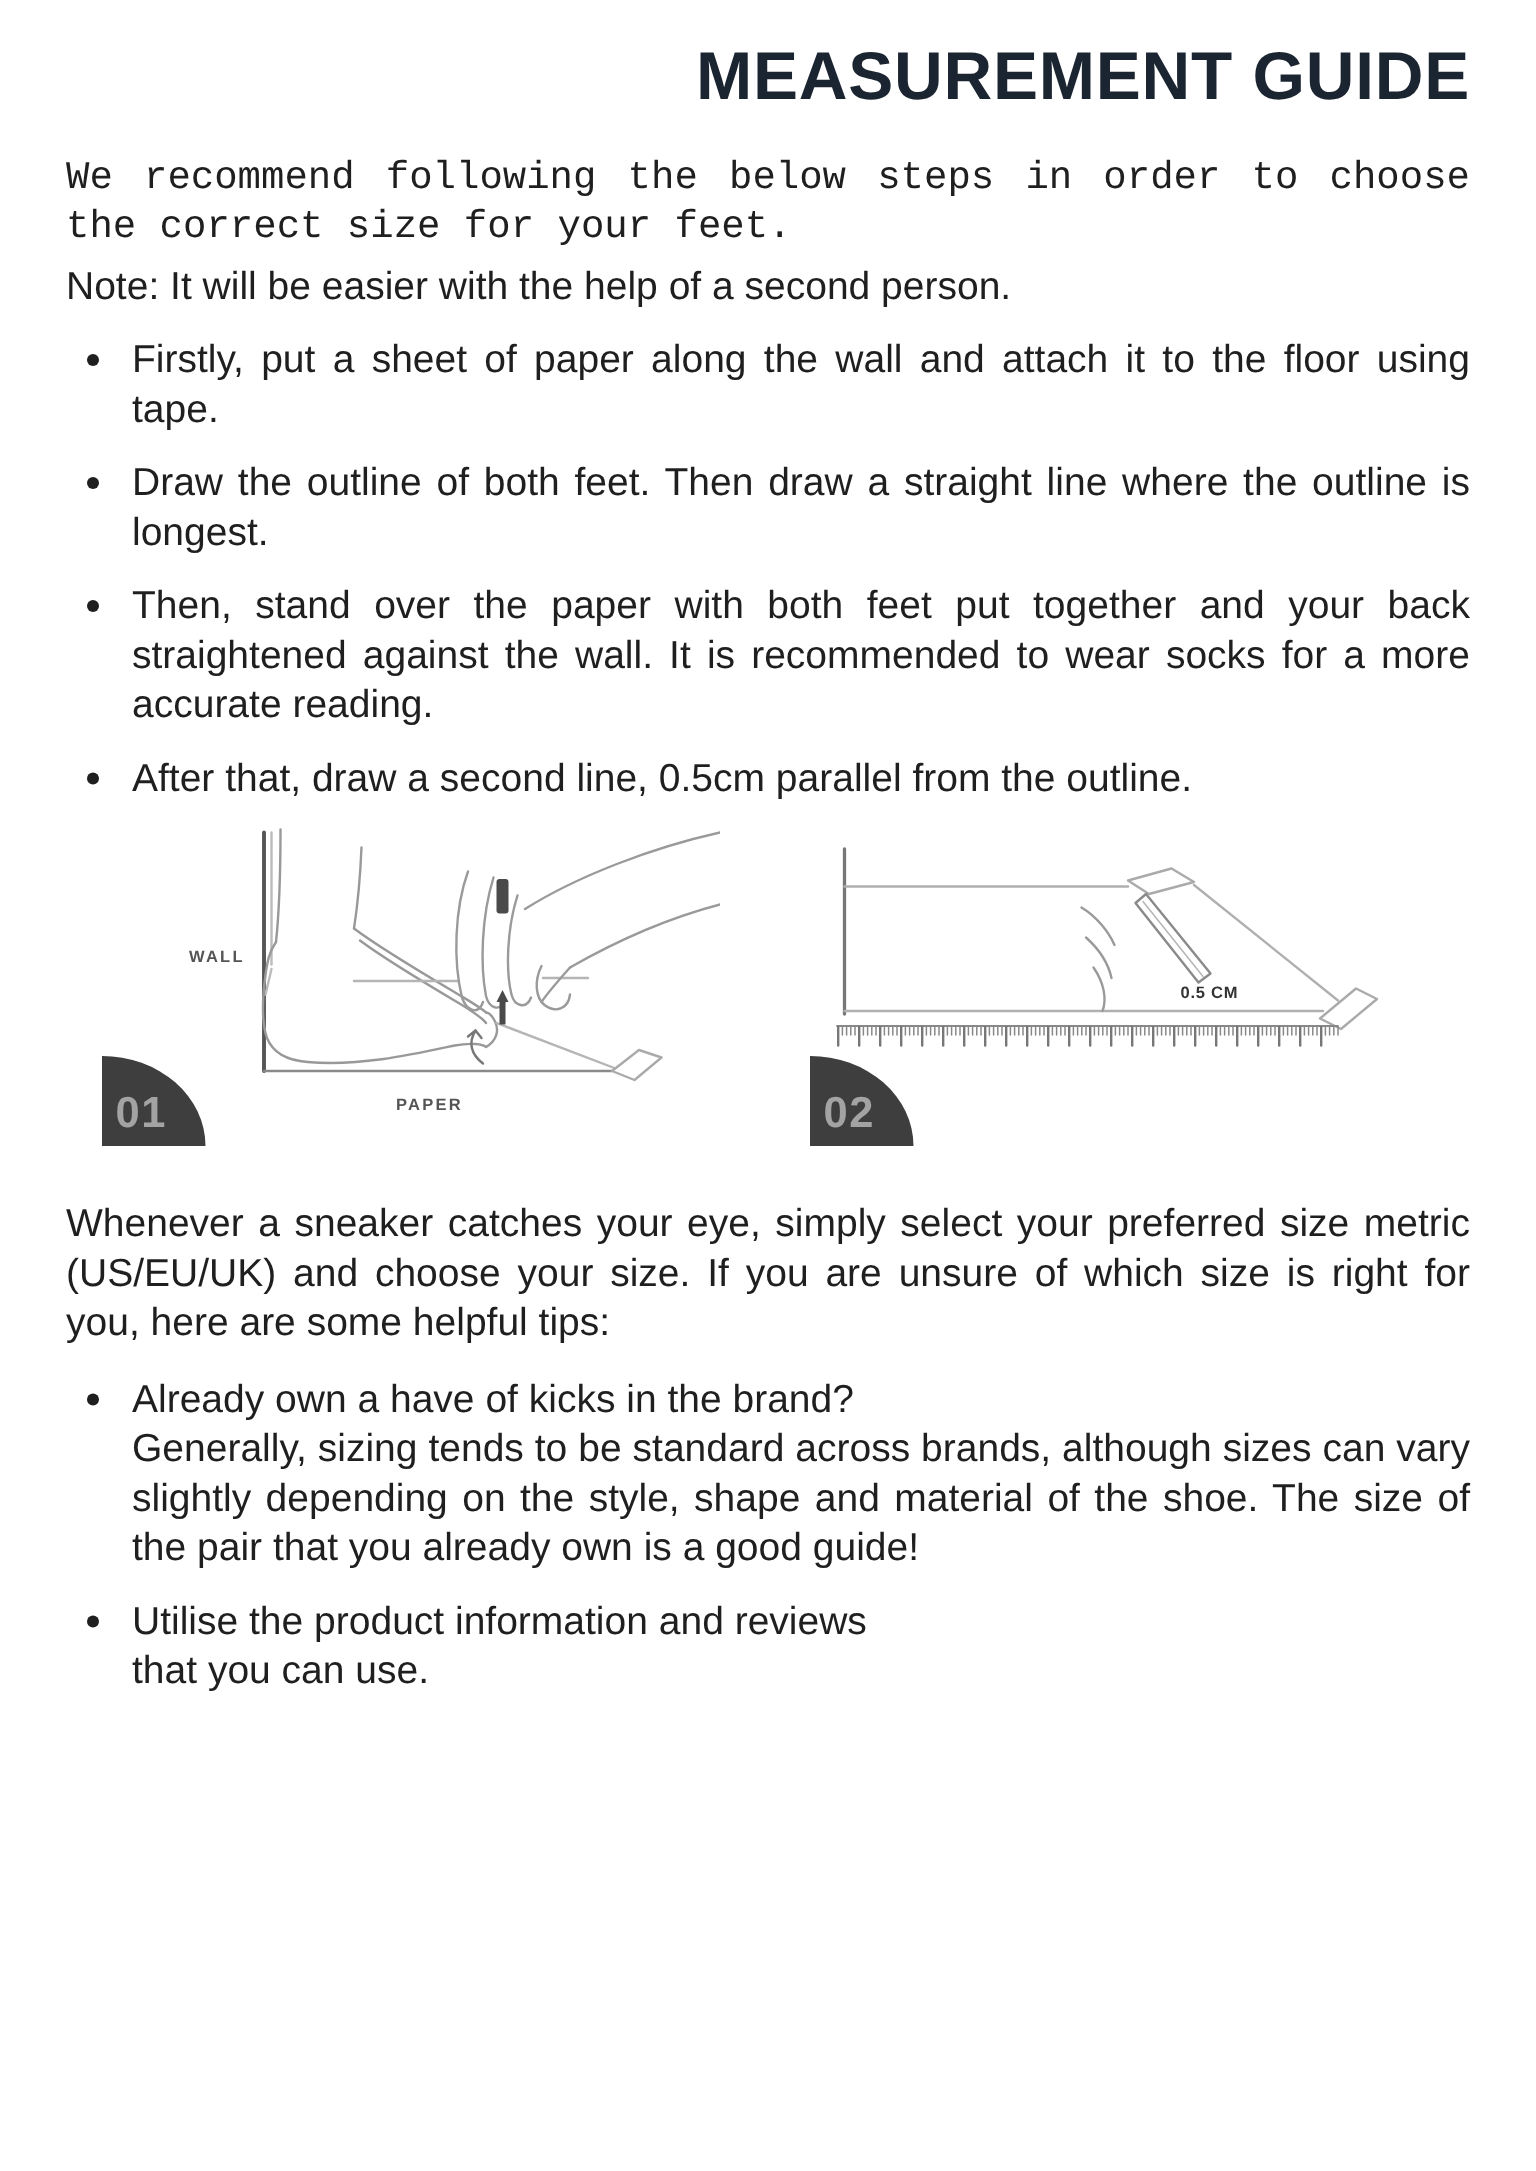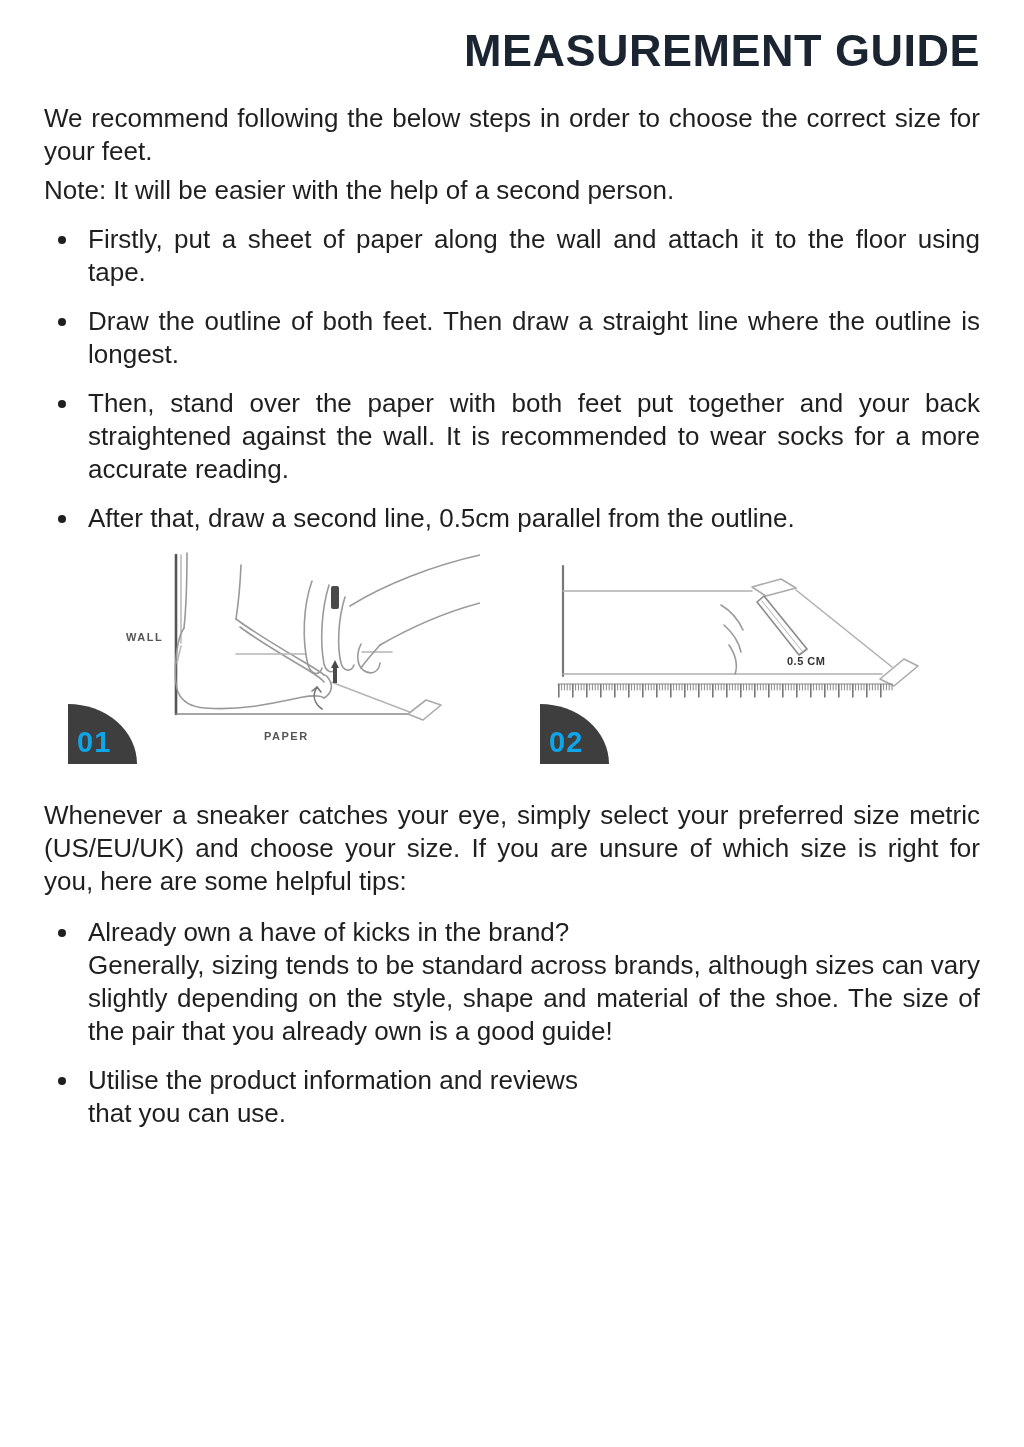--- a/index.html
+++ b/index.html
@@ -20,21 +20,21 @@
     letter-spacing: 0.5px;
     color: #1b2431;
   }
 
   .body-text {
     font-size: 26px;
     line-height: 33px;
     font-weight: 400;
   }
   p.para { margin: 0; text-align: justify; }
-  p.para.mt { margin-top: 26px; }
+  p.para.mt { margin-top: 26px; font-family: Liberation Mono, monospace; }
   p.para.note { margin-top: 6px; text-align: left; }
 
   ul.bullets {
     list-style: none;
     margin: 16px 0 0 0;
     padding: 0;
   }
   ul.bullets li {
     position: relative;
     padding-left: 44px;
@@ -65,21 +65,21 @@
   .fig-badge {
     position: absolute;
     top: 153px;
     width: 69px; height: 60px;
     background: #3e3e3e;
     border-radius: 0 100% 0 0;
     display: flex;
     align-items: flex-end;
   }
   .fig-badge .num {
-    color: #0ea5e9;
+    color: #a3a3a3;
     font-weight: 800;
     font-size: 29px;
     padding: 0 0 5px 9px;
     letter-spacing: 1px;
   }
   #badge-1 { left: 24px; }
   #badge-2 { left: 496px; }
 
   .sketch-label {
     font-size: 11px;

